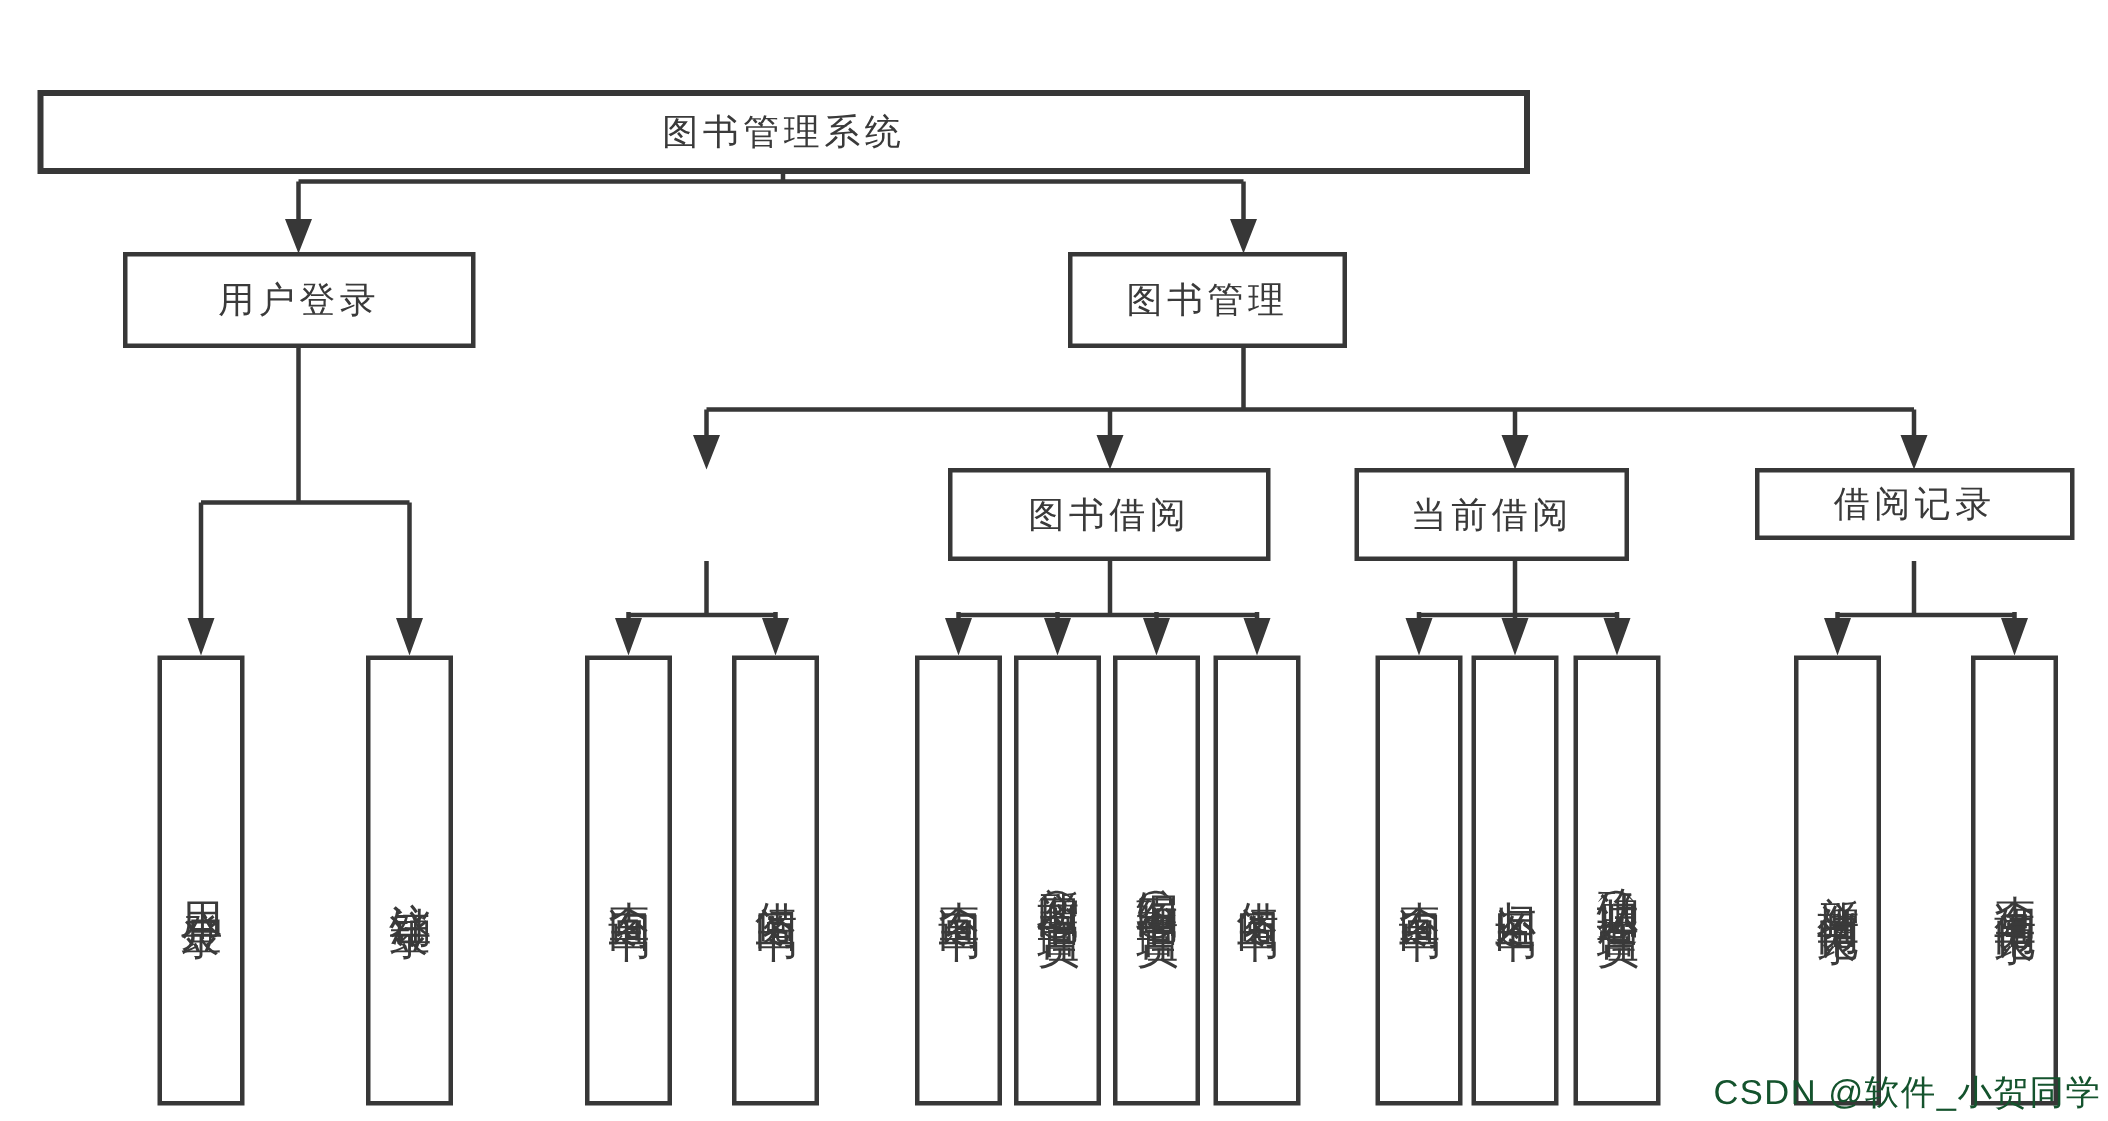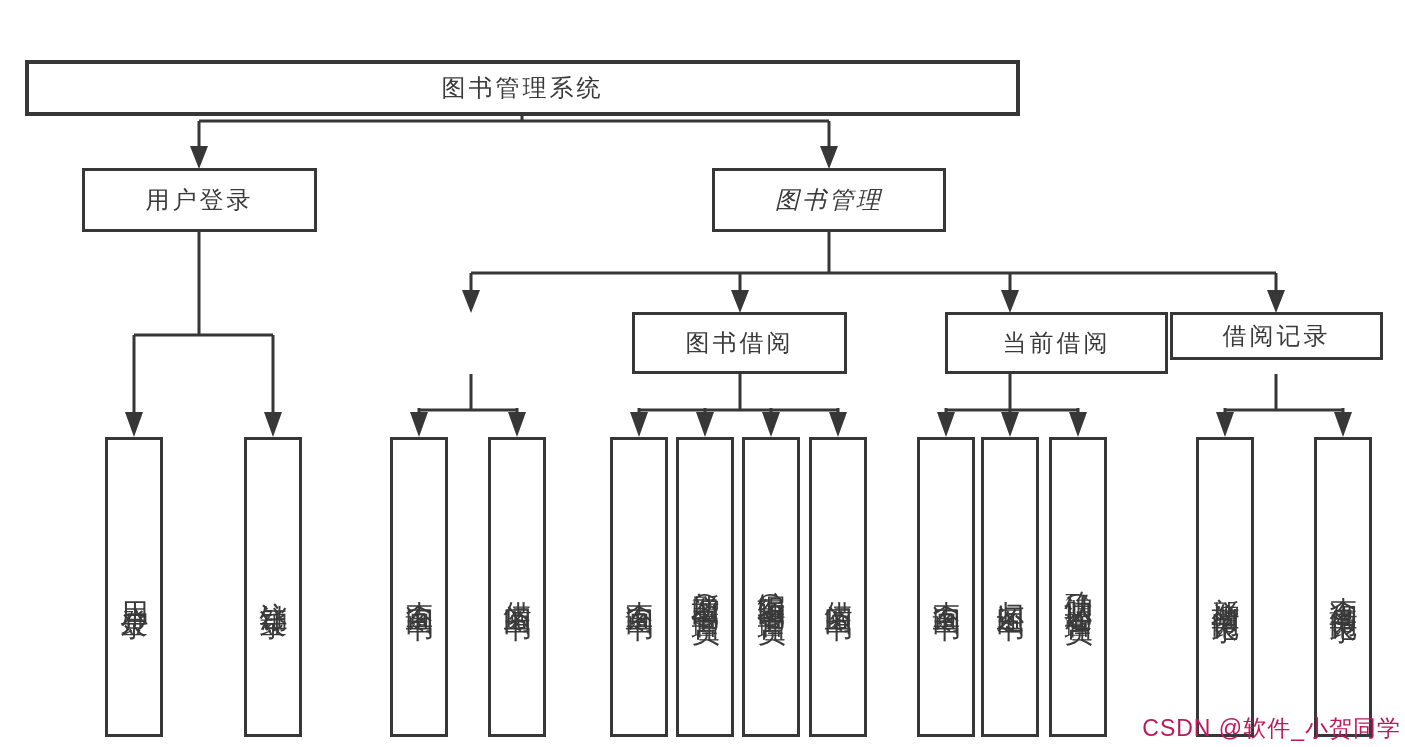--- a/index.html
+++ b/index.html
@@ -47,21 +47,21 @@
     letter-spacing: 4px;
     writing-mode: vertical-rl;
     text-orientation: mixed;
   }
   .watermark {
     position: absolute;
     right: 4px;
     bottom: 3px;
     font-size: 23px;
     letter-spacing: 1px;
-    color: #be185d;
+    color: #14532d;
     z-index: 2;
     white-space: nowrap;
   }
 </style>
 </head>
 <body>
 
 <div class="canvas">
 
   <svg class="connectors" width="1405" height="747" viewBox="0 0 1405 747">
@@ -77,24 +77,24 @@
       M125 412 L143 412 L134 437 Z  M264 412 L282 412 L273 437 Z
       M410 412 L428 412 L419 437 Z  M508 412 L526 412 L517 437 Z
       M630 412 L648 412 L639 437 Z  M696 412 L714 412 L705 437 Z  M762 412 L780 412 L771 437 Z  M829 412 L847 412 L838 437 Z
       M937 412 L955 412 L946 437 Z  M1001 412 L1019 412 L1010 437 Z  M1069 412 L1087 412 L1078 437 Z
       M1216 412 L1234 412 L1225 437 Z  M1334 412 L1352 412 L1343 437 Z"></path>
   </svg>
 
   <div class="box h root" style="left:25px; top:12px; width:995px; height:56px;margin-top:48px;">图书管理系统</div>
 
   <div class="box h" style="left:82px; top:168px; width:235px; height:64px;">用户登录</div>
-  <div class="box h" style="left:712px; top:168px; width:234px; height:64px;font-style:italic;">图书管理</div>
+  <div class="box h" style="left:712px; top:168px; width:186px; height:64px;">图书管理</div>
 
   <div class="box h" style="left:632px; top:312px; width:215px; height:62px;">图书借阅</div>
-  <div class="box h" style="left:903px; top:312px; width:223px; height:62px;margin-left:42px;">当前借阅</div>
+  <div class="box h" style="left:903px; top:312px; width:183px; height:62px;">当前借阅</div>
   <div class="box h" style="left:1170px; top:312px; width:213px; height:48px;">借阅记录</div>
 
   <div class="box v" style="left:105px; top:437px; width:58px; height:300px;">用户登录</div>
   <div class="box v" style="left:244px; top:437px; width:58px; height:300px;">注销登录</div>
 
   <div class="box v" style="left:390px; top:437px; width:58px; height:300px;">查询图书</div>
   <div class="box v" style="left:488px; top:437px; width:58px; height:300px;">借阅图书</div>
 
   <div class="box v" style="left:610px; top:437px; width:58px; height:300px;">查询图书</div>
   <div class="box v" style="left:676px; top:437px; width:58px; height:300px;">新增图书（管理员）</div>

